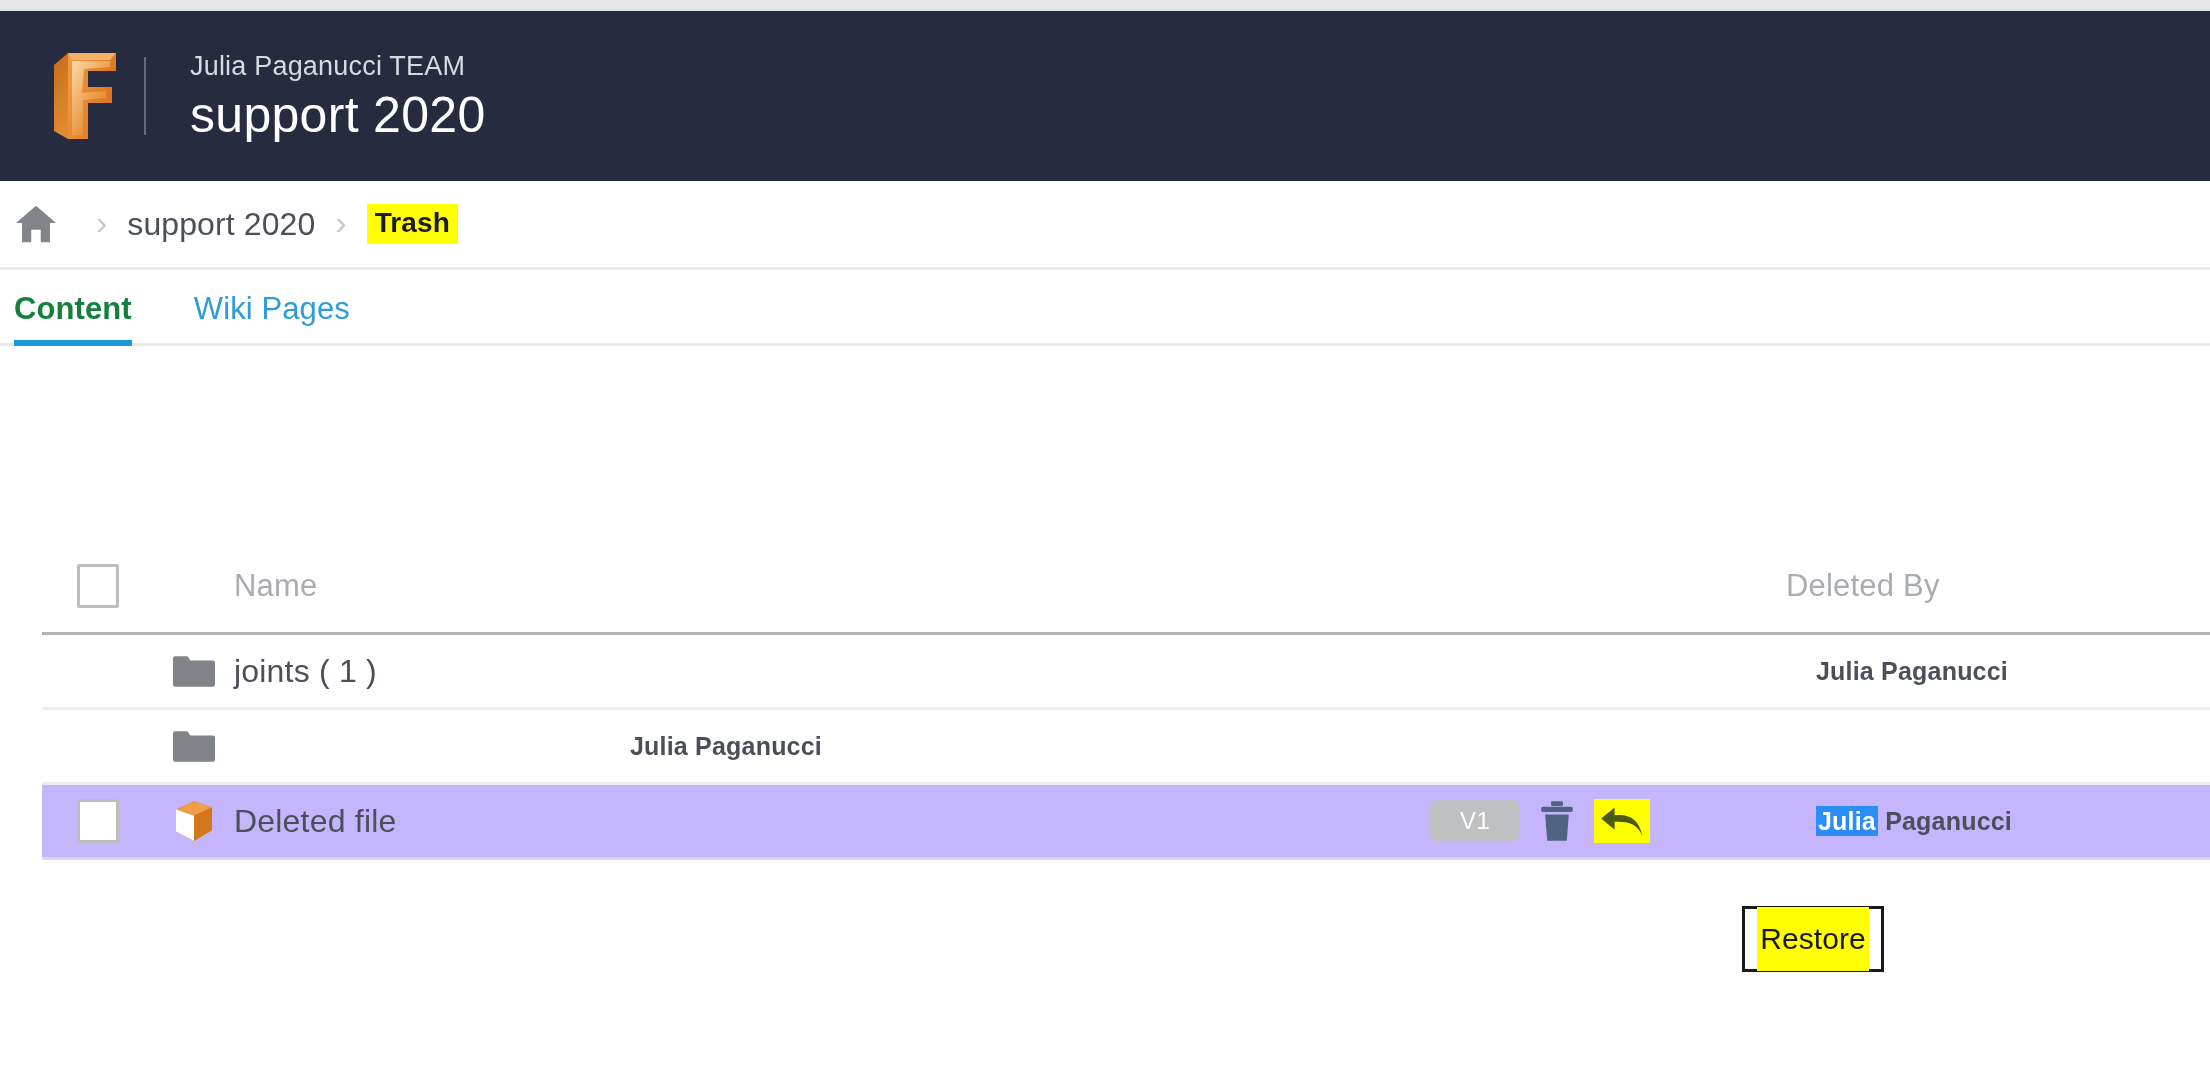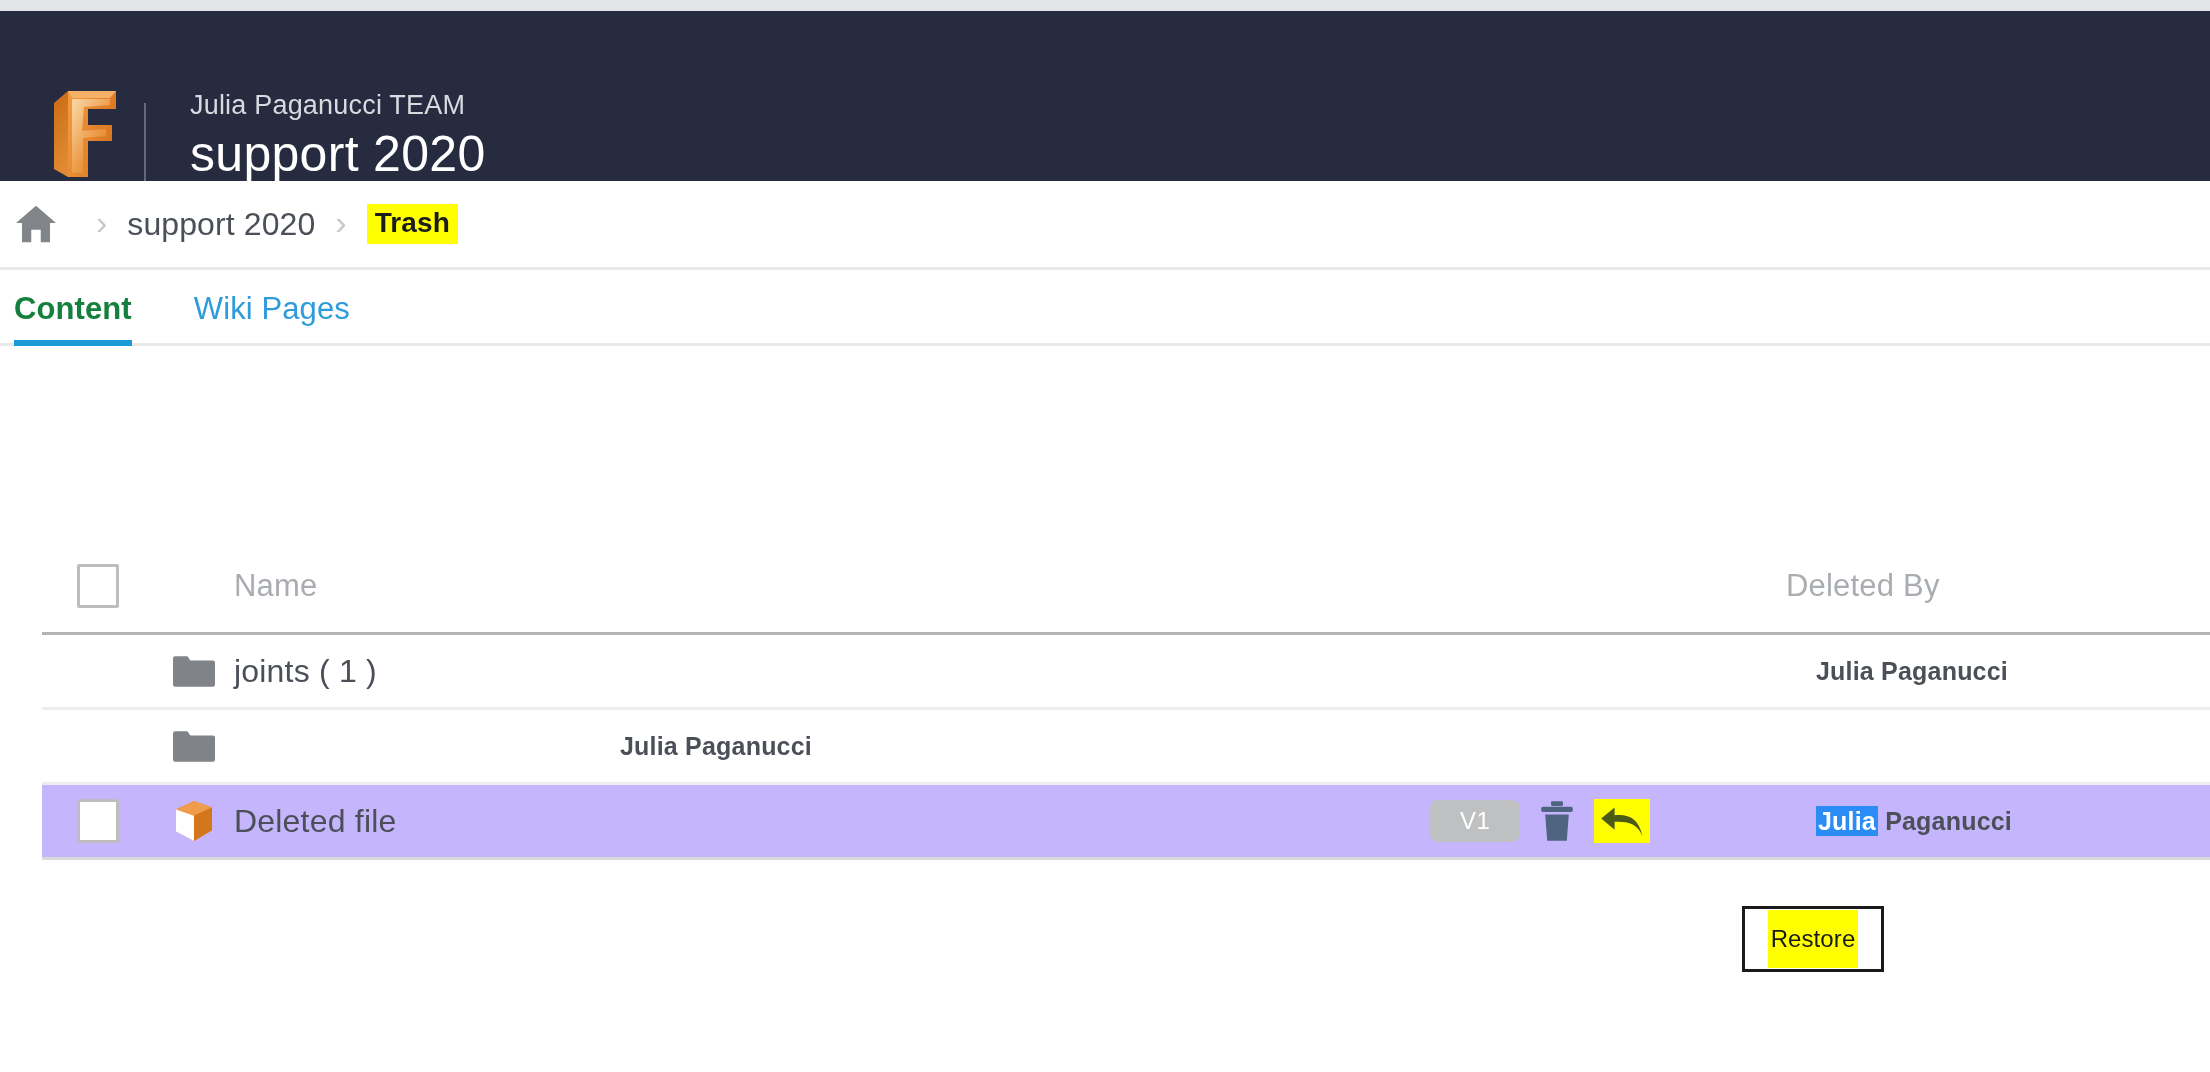--- a/index.html
+++ b/index.html
@@ -16,21 +16,21 @@
   
   .top-strip {
     position: absolute; top: 0; left: 0; width: 2210px; height: 11px;
     background: #e2e4e8;
   }
 
   
   .app-header {
     position: absolute; top: 11px; left: 0; width: 2210px; height: 170px;
     background: #262b40;
-    display: flex; align-items: flex-end;
+    display: flex; align-items: center;
   }
   .logo-wrap {
     width: 108px; margin-left: 32px;
     display: flex; align-items: center; justify-content: center;
   }
   .logo-svg { display:block; }
   .logo-divider {
     width: 2px; height: 78px; background: #636978; margin-left: 4px; margin-right: 44px;
   }
   .header-text { display: flex; flex-direction: column; justify-content: center; }
@@ -92,21 +92,21 @@
     display: flex; align-items: center; height: 75px;
     border-bottom: 3px solid #eeeeee;
     position: relative;
   }
   .t-row.selected { background: #c4b5fd; }
   .t-row:last-child { border-bottom: 3px solid #d9d9d9; }
 
   .col-check { width: 112px; display: flex; align-items: center; justify-content: center; }
   .col-icon  { width: 80px; display: flex; align-items: center; justify-content: center; }
   .col-name  { flex: 1; display: flex; align-items: center; }
-  .col-actions { width: 330px; display: flex; align-items: center; justify-content: flex-start; gap: 20px; }
+  .col-actions { width: 330px; display: flex; align-items: center; justify-content: flex-start; gap: 20px; margin-left: 10px; }
   .col-deleted { width: 450px; display: flex; align-items: center; padding-left: 26px; }
 
   .checkbox {
     width: 42px; height: 44px; border: 3px solid #bdbdbd; background: #fff;
     cursor: pointer; border-radius: 2px;
   }
   .th-label {
     font-size: 31px; color: #a9adb2; font-weight: 400; letter-spacing: 0.2px;
   }
   .cell-name {
@@ -127,21 +127,21 @@
   .act-btn.highlighted { background: #ffff00; padding: 2px 6px; }
 
   
   .tooltip {
     position: absolute; left: 1742px; top: 906px;
     width: 142px; height: 66px; background: #ffffff;
     border: 3px solid #1a1a1a;
     display: flex; align-items: center; justify-content: center; z-index: 40;
   }
   .tooltip-text {
-    background: #ffff00; color: #1a1a1a; font-size: 24px; font-weight: 400;
+    background: #ffff00; color: #1a1a1a; font-size: 30px; font-weight: 400;
     padding: 15px 3px; letter-spacing: 0.1px;
   }
 </style>
 </head>
 <body>
 
 <div class="page">
 
   <div class="top-strip"></div>
 

